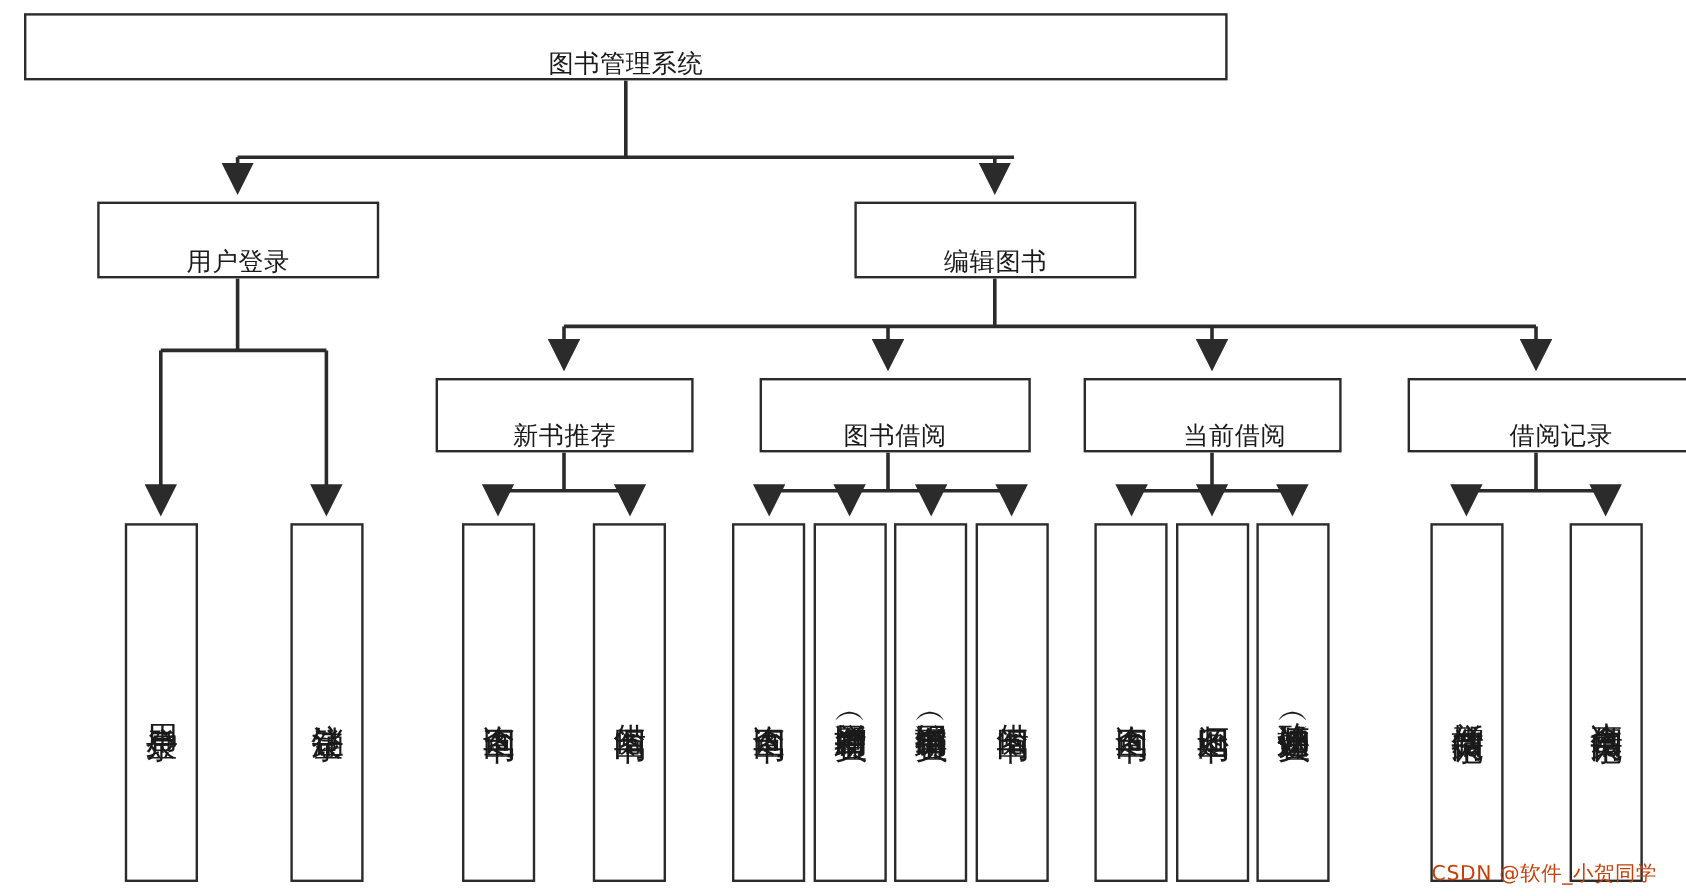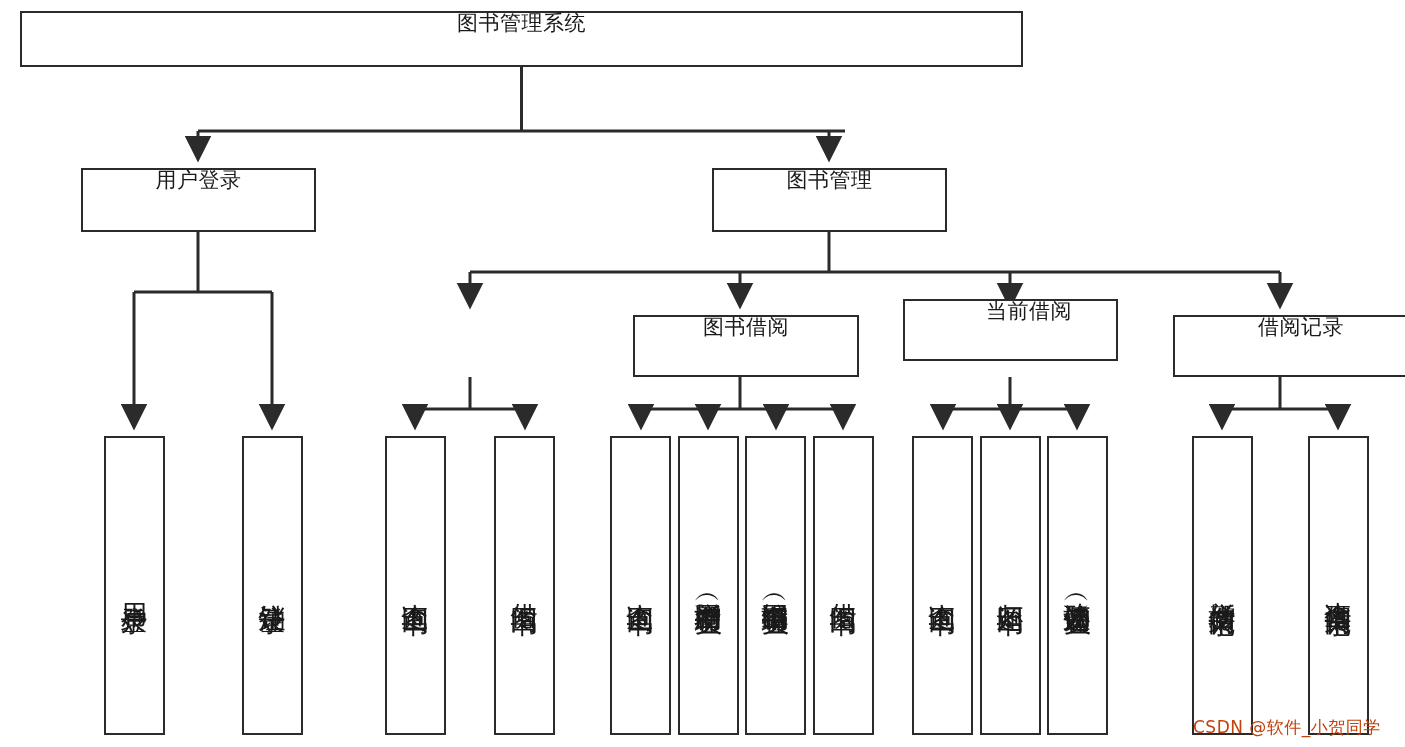--- a/index.html
+++ b/index.html
@@ -24,21 +24,21 @@
     width: 1405px;
     height: 747px;
     pointer-events: none;
   }
   .node {
     position: absolute;
     box-sizing: border-box;
     background: #ffffff;
     border: 2px solid #2b2b2b;
     display: flex;
-    align-items: flex-start;
+    align-items: flex-end;
     justify-content: center;
     color: #1a1a1a;
     z-index: 2;
   }
   .node-label {
     display: block;
     line-height: 1.04;
     letter-spacing: 0.5px;
   }
   
@@ -136,27 +136,30 @@
   </svg>
 
   <div class="node horiz root" style="left:20px; top:11px; width:1003px; height:56px;">
     <span class="node-label">图书管理系统</span>
   </div>
 
   <div class="node horiz" style="left:81px; top:168px; width:235px; height:64px;">
     <span class="node-label">用户登录</span>
   </div>
   <div class="node horiz" style="left:712px; top:168px; width:235px; height:64px;">
-    <span class="node-label">图书管理</span>
-  </div>
-
+    <span class="node-label">编辑图书</span>
+  </div>
+
+  <div class="node horiz" style="left:363px; top:315px; width:215px; height:62px;">
+    <span class="node-label">新书推荐</span>
+  </div>
   <div class="node horiz" style="left:633px; top:315px; width:226px; height:62px;">
     <span class="node-label">图书借阅</span>
   </div>
-  <div class="node horiz" style="left:903px; top:299px; width:215px; height:62px;padding-left:37px;">
+  <div class="node horiz" style="left:903px; top:315px; width:215px; height:62px;padding-left:37px;">
     <span class="node-label">当前借阅</span>
   </div>
   <div class="node horiz" style="left:1173px; top:315px; width:256px; height:62px;">
     <span class="node-label">借阅记录</span>
   </div>
 
   <div class="node vert" style="left:104px; top:436px; width:61px; height:299px;">
     <span class="node-label">用户登录</span>
   </div>
   <div class="node vert" style="left:242px; top:436px; width:61px; height:299px;">

